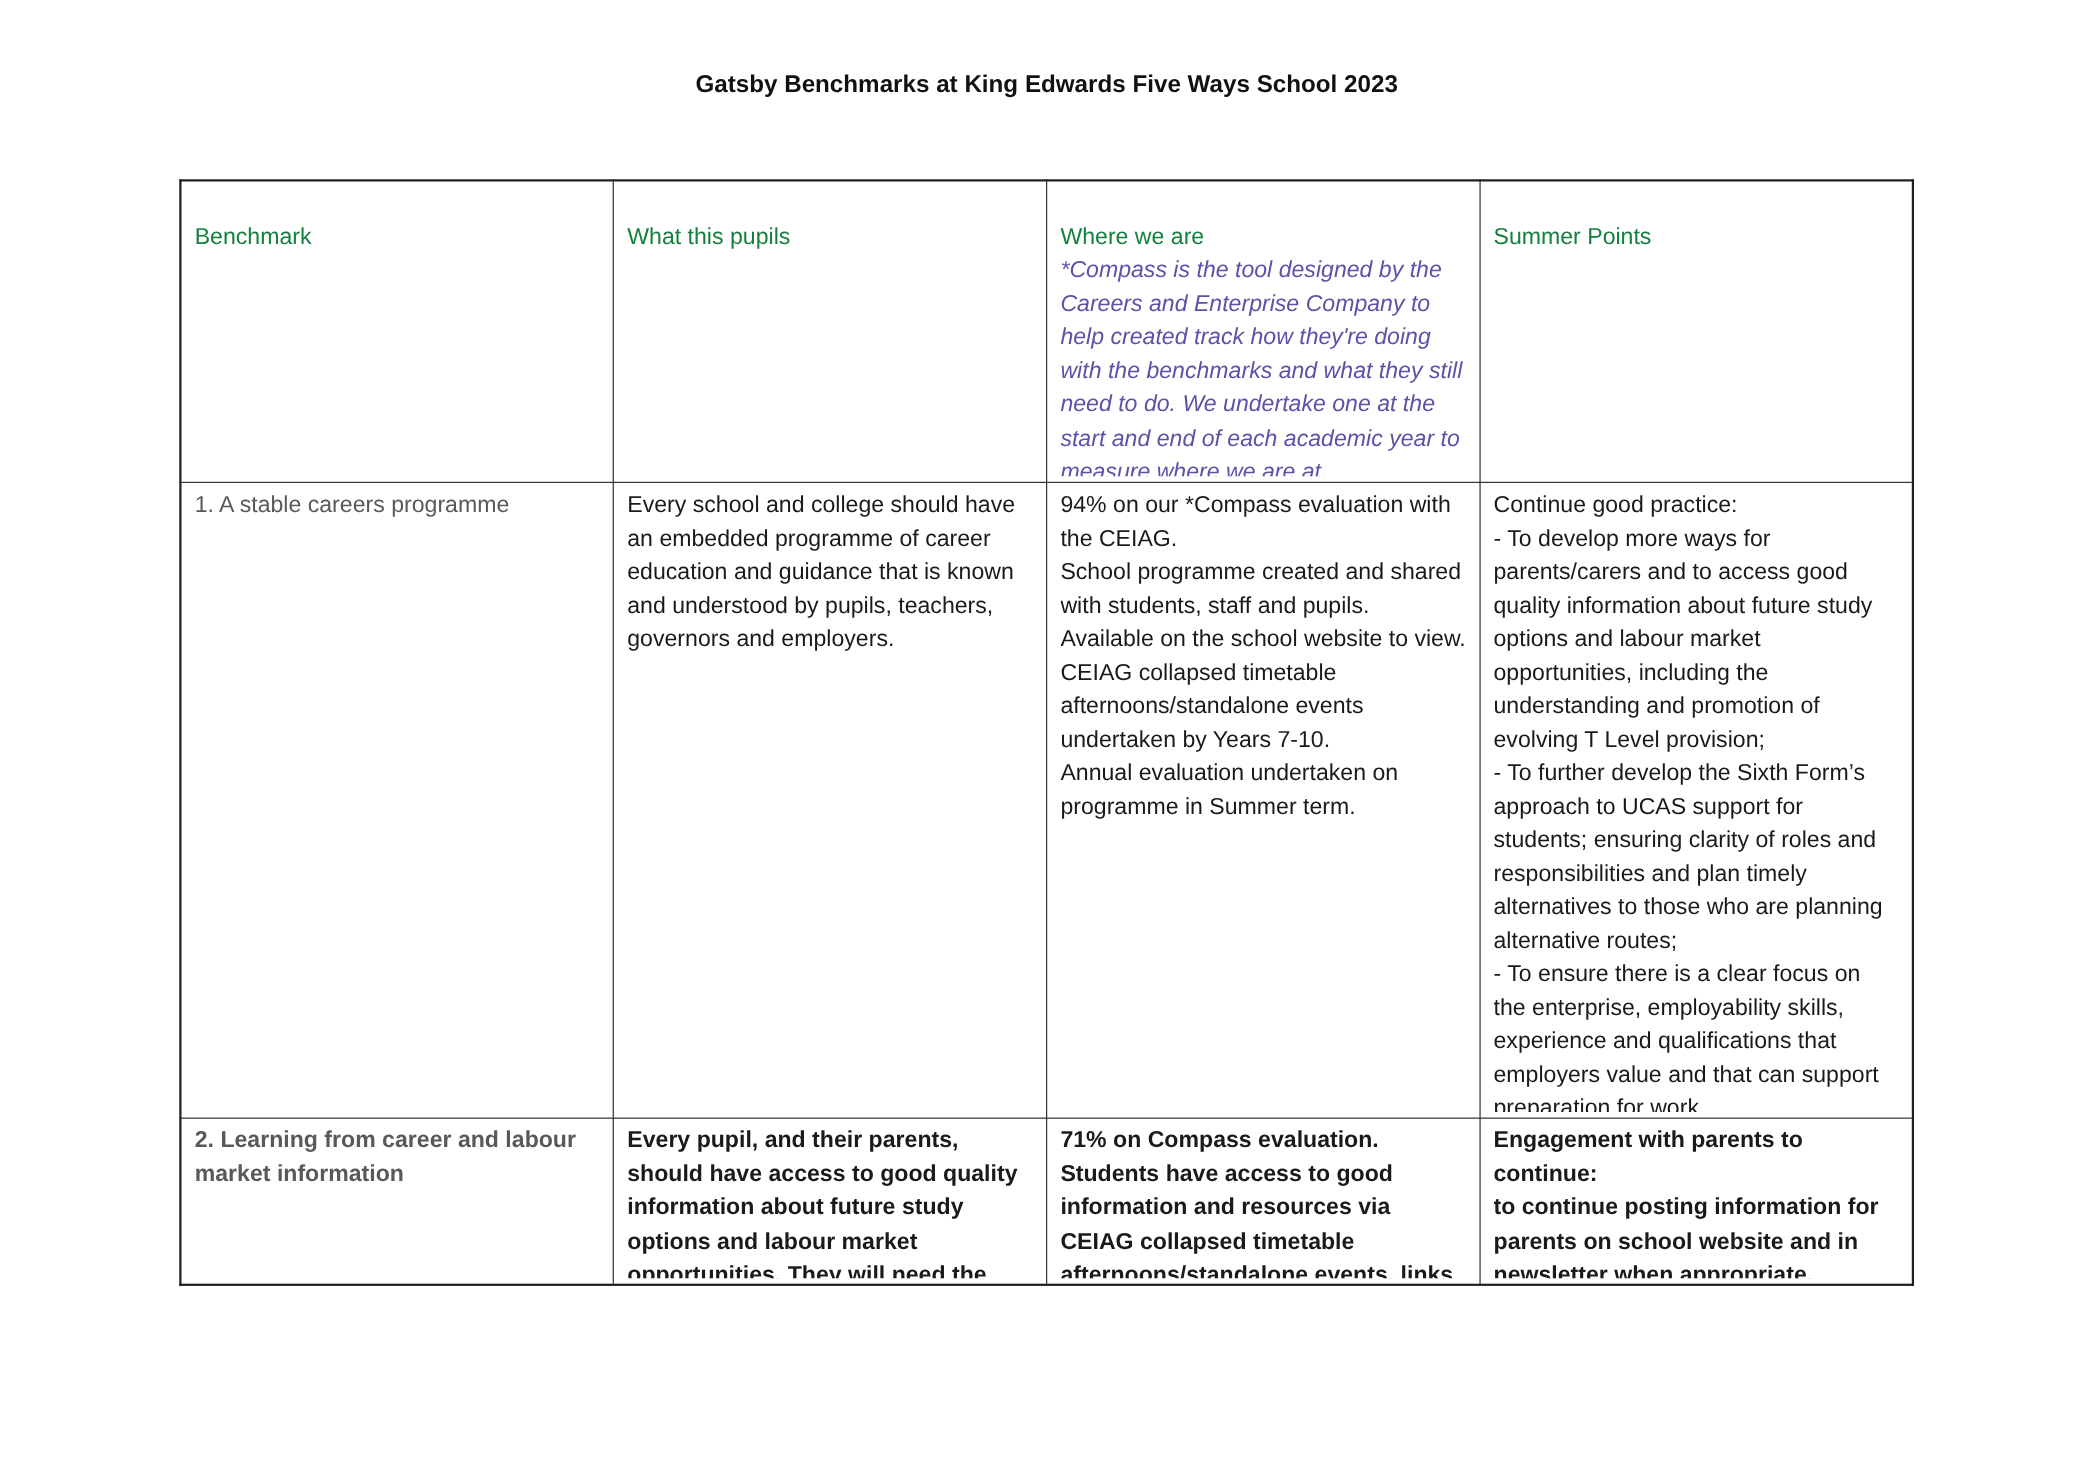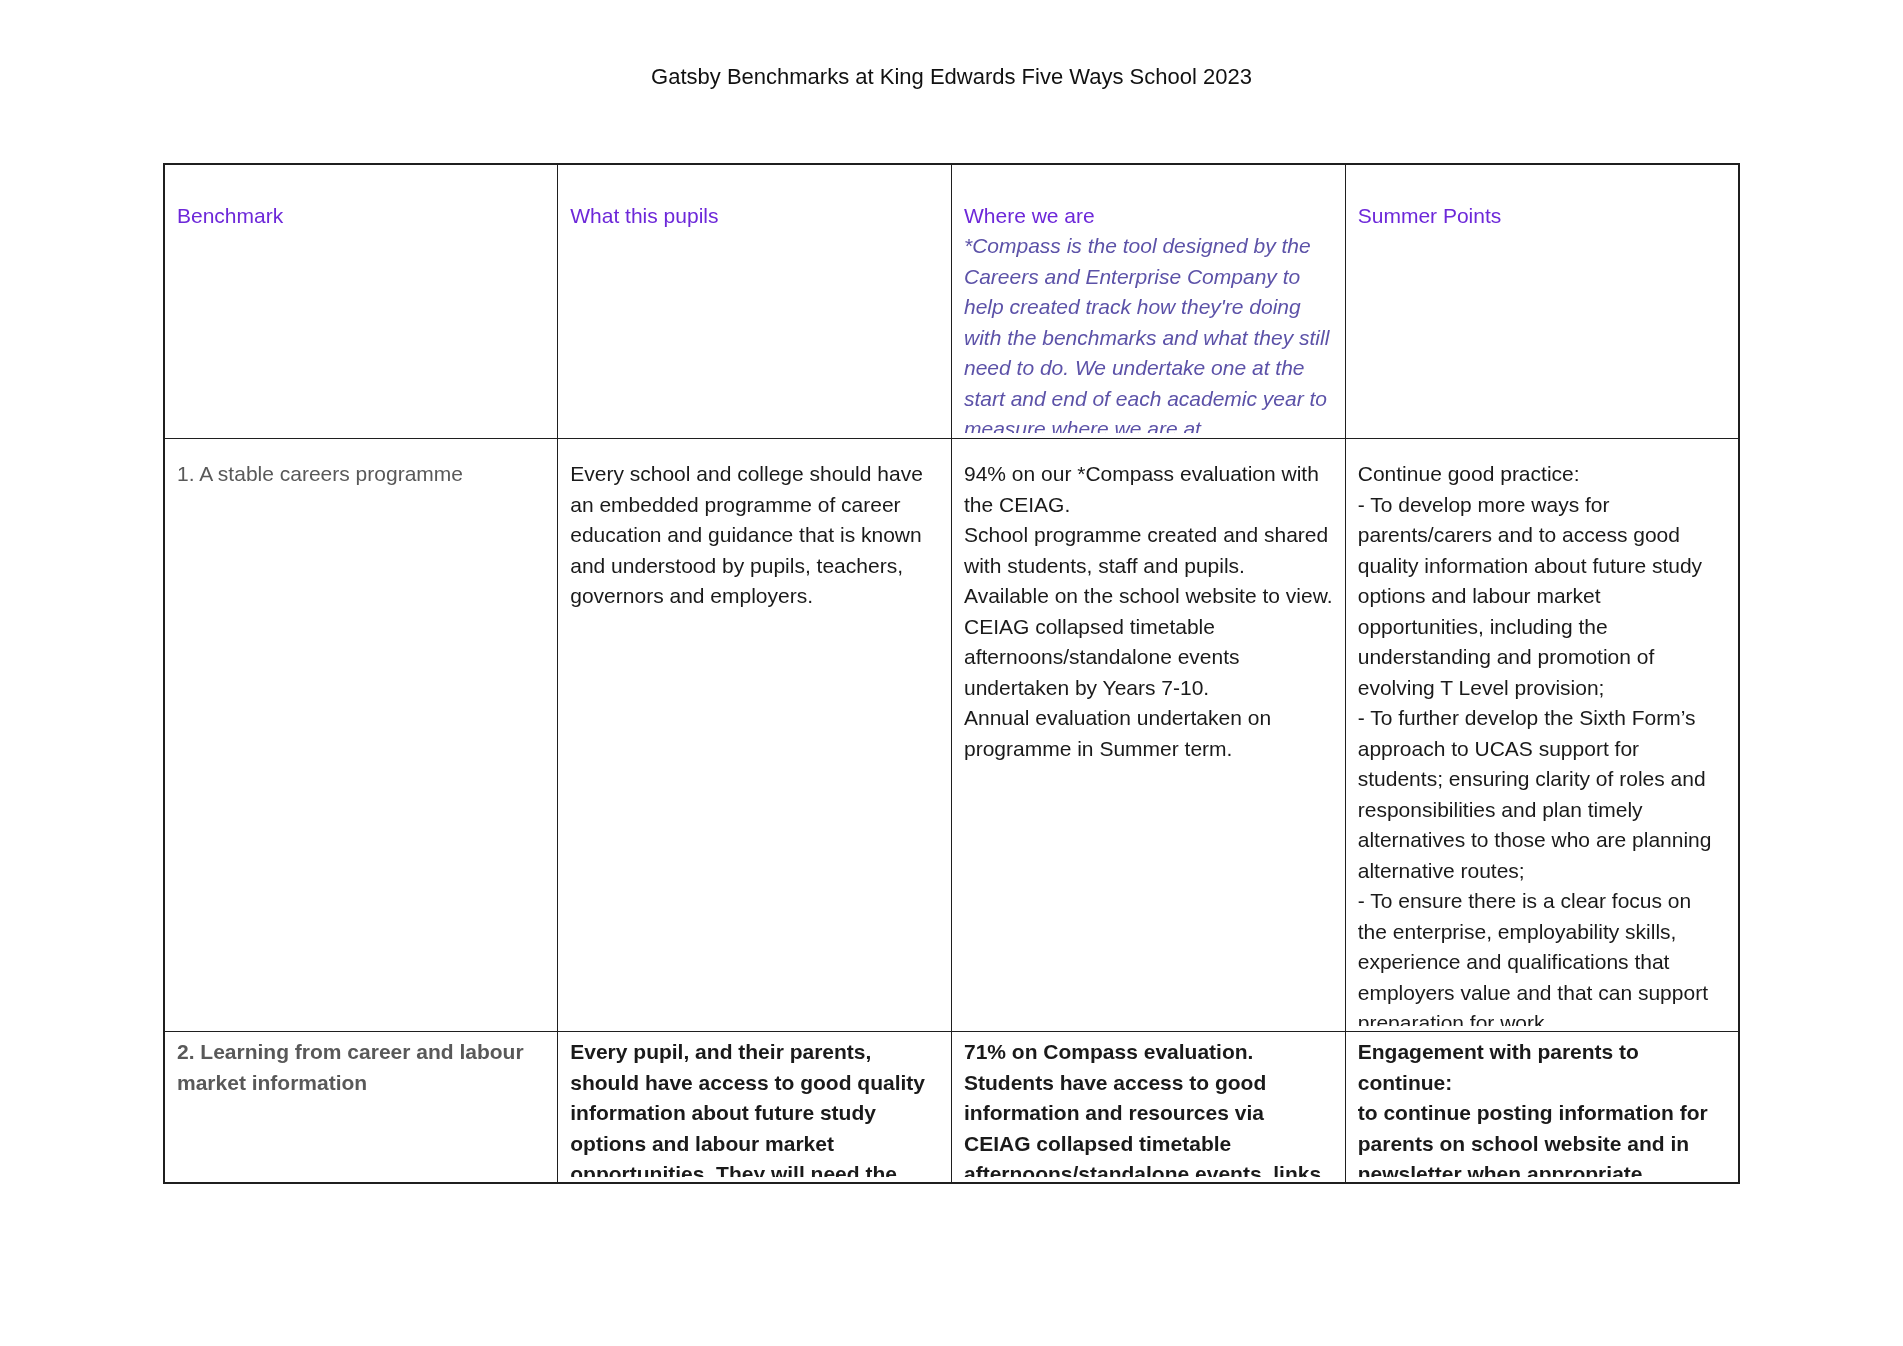--- a/index.html
+++ b/index.html
@@ -17,20 +17,21 @@
   }
   .page-title {
     position: absolute;
     top: 63px;
     left: 0;
     width: 100%;
     text-align: center;
     font-size: 22px;
     line-height: 28px;
     color: #111111;
+    font-weight: bold;
   }
   table.doc-table {
     position: absolute;
     left: 163px;
     top: 163px;
     width: 1577px;
     border-collapse: collapse;
     table-layout: fixed;
     border: 2px solid #1f1f1f;
     font-size: 21px;
@@ -39,24 +40,24 @@
   table.doc-table td {
     border: 1px solid #1f1f1f;
     vertical-align: top;
     padding: 5px 12px;
   }
   .cell {
     overflow: hidden;
     white-space: pre-line;
   }
   .cell.h-header { height: 263px; }
-  .cell.h-row1   { height: 567px; margin-top: 15px; }
+  .cell.h-row1   { height: 567px; }
   .cell.h-row2   { height: 140px; font-weight: bold; }
   .hdr {
-    color: #6d28d9;
+    color: #15803d;
   }
   .note {
     font-style: italic;
     color: #5C52A8;
     white-space: pre-line;
   }
   .benchmark-text {
     color: #595959;
   }
 </style>

